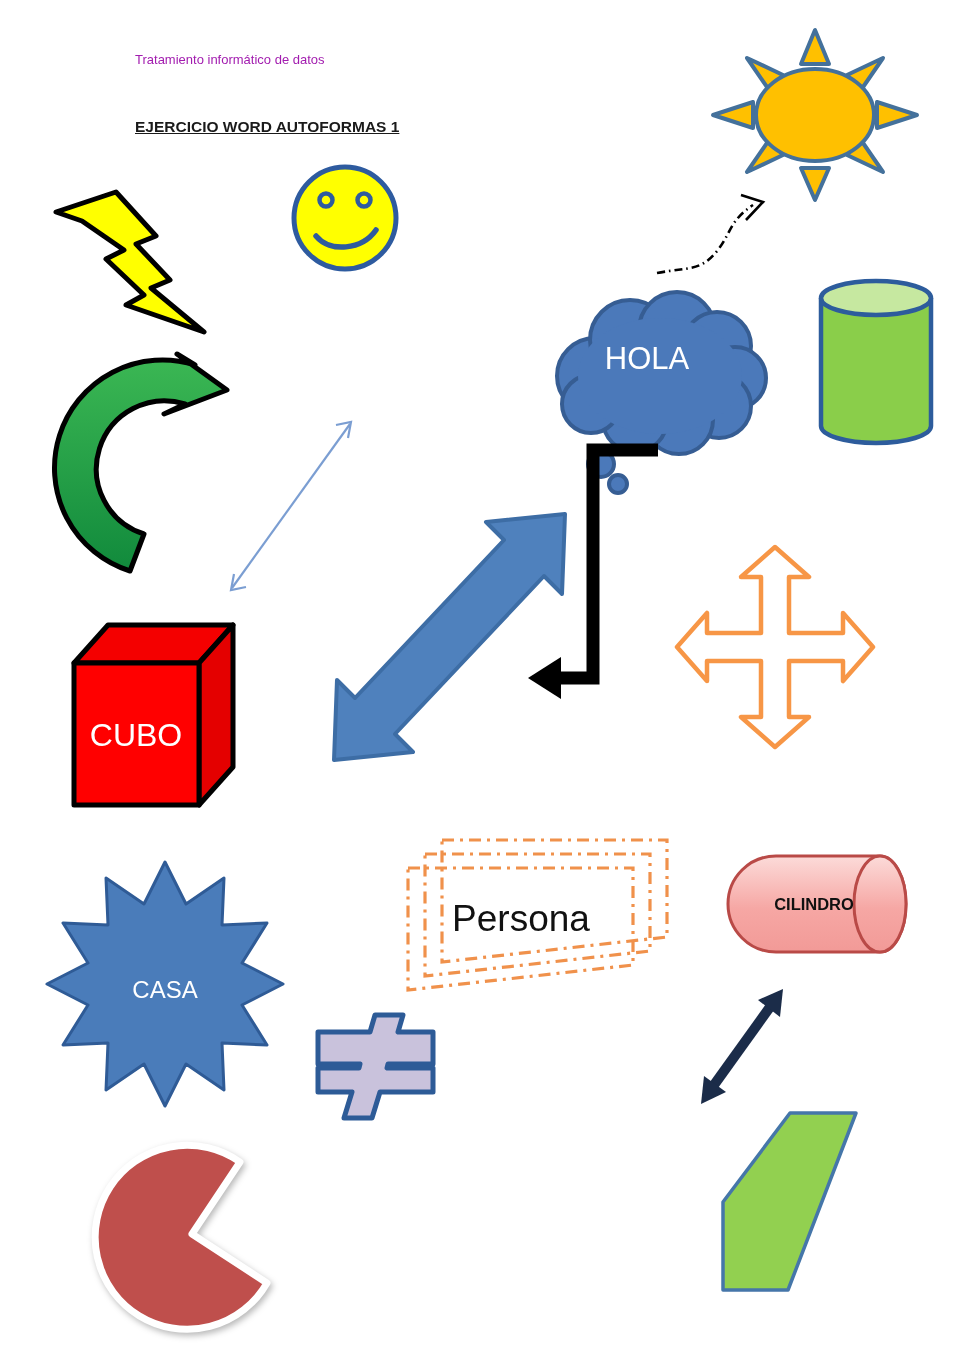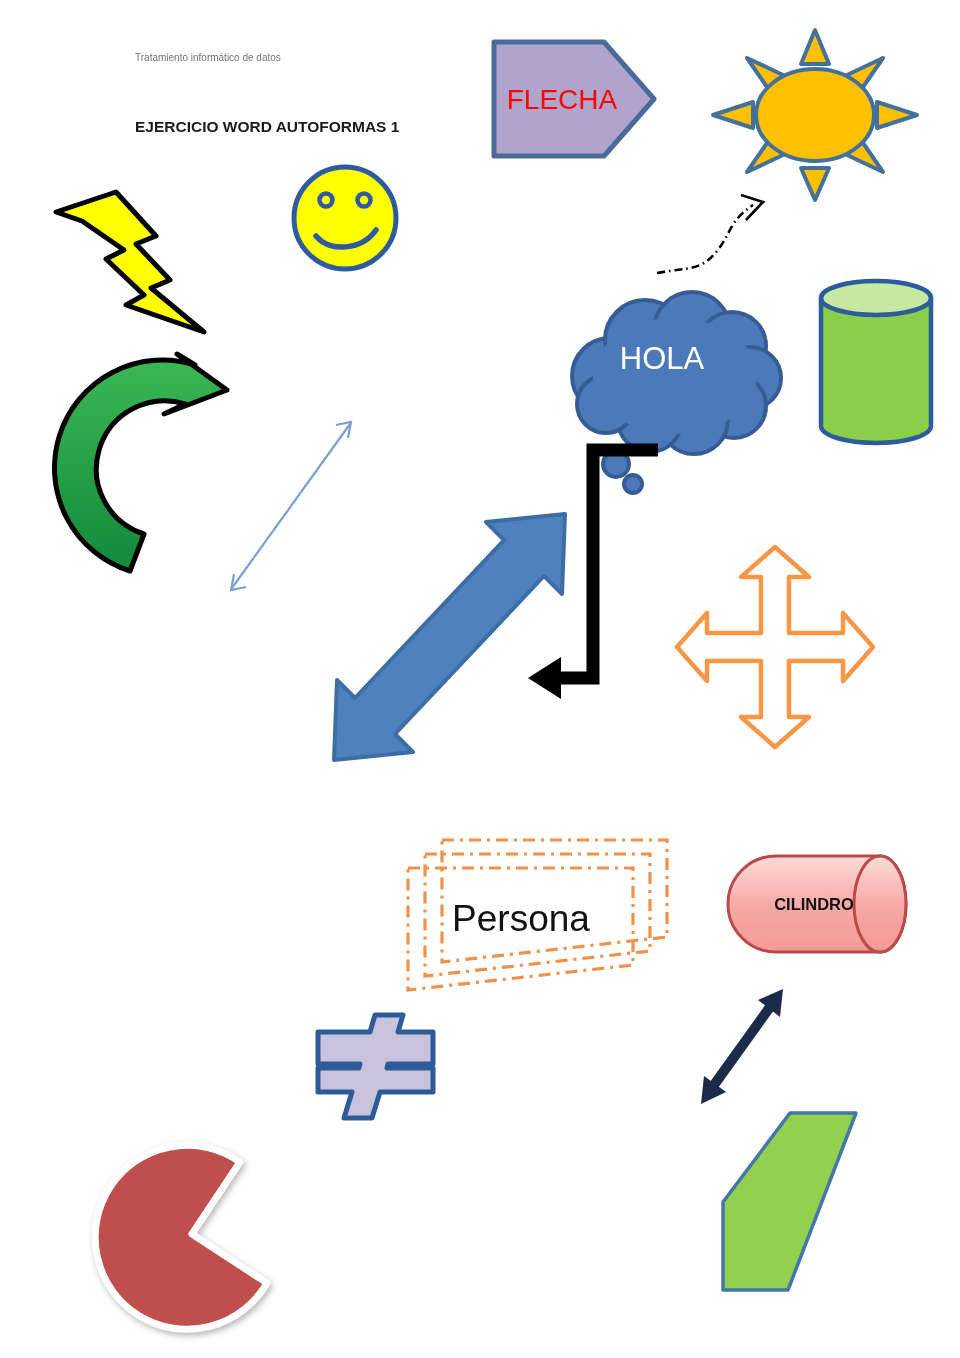--- a/index.html
+++ b/index.html
@@ -1,46 +1,40 @@
 <!DOCTYPE html>
 <html><head>
 <meta charset="utf-8">
 <style>
   html,body{margin:0;padding:0;background:#ffffff;}
   #page{position:relative;width:960px;height:1358px;background:#ffffff;overflow:hidden;
         font-family:"Liberation Sans",sans-serif;}
   .shape{position:absolute;}
   .shape svg{display:block;overflow:visible;}
-  .hdr{position:absolute;left:135px;color:#737373;font-size:10px;}
-  .hdr.bold{font-weight:bold;color:#1a1a1a;font-size:15.5px;}
+  .hdr{position:absolute;left:135px;color:#a21caf;font-size:13px;}
+  .hdr.bold{font-weight:bold;color:#1a1a1a;font-size:15.5px;text-decoration:underline;}
   text{font-family:"Liberation Sans",sans-serif;}
   .t-flecha{fill:#ff0000;font-size:28px;}
   .t-diploma{fill:#ffffff;font-size:28px;}
   .t-hola{fill:#ffffff;font-size:31px;}
   .t-cubo{fill:#ffffff;font-size:32px;}
   .t-casa{fill:#ffffff;font-size:24px;}
   .t-persona{fill:#111111;font-size:37px;}
   .t-cilindro{fill:#111111;font-size:16.5px;font-weight:600;}
   .t-trabajo{fill:#ff0000;font-size:57px;}
   .pacman{filter:drop-shadow(2px 3px 3px rgba(0,0,0,0.28));}
 </style>
 </head>
 <body>
 
 <div id="page">
 
   <div class="hdr" style="top:52px">Tratamiento informático de datos</div>
   <div class="hdr bold" style="top:118px">EJERCICIO WORD AUTOFORMAS 1</div>
 
-  <div class="shape" style="left:490px;top:38px">
-    <svg width="170" height="124">
-      <polygon points="4,4 114,4 164,61 114,118 4,118" fill="#b1a4cc" stroke="#4a6b99" stroke-width="5" stroke-linejoin="round"></polygon>
-      <text x="72" y="71" text-anchor="middle" class="t-flecha">FLECHA</text>
-    </svg>
-  </div>
 
   <div class="shape" style="left:705px;top:28px">
     <svg width="216" height="180">
       <g fill="#ffc000" stroke="#44719b" stroke-width="4" stroke-linejoin="round">
         <polygon points="110,2 96,36 124,36"></polygon>
         <polygon points="110,172 96,140 124,140"></polygon>
         <polygon points="212,87 172,74 172,100"></polygon>
         <polygon points="8,87 48,74 48,100"></polygon>
         <polygon points="178,30 142,47 156,62"></polygon>
         <polygon points="42,30 78,47 64,62"></polygon>
@@ -67,21 +61,21 @@
     </svg>
   </div>
 
 
   <div class="shape" style="left:52px;top:186px">
     <svg width="162" height="154">
       <path d="M4,26 L64,6 L104,50 L84,58 L118,94 L99,102 L152,146 L74,119 L92,109 L54,73 L72,64 L30,35 Z" fill="#ffff00" stroke="#000000" stroke-width="5" stroke-linejoin="round"></path>
     </svg>
   </div>
 
-  <div class="shape" style="left:550px;top:278px">
+  <div class="shape" style="left:535px;top:278px">
     <svg width="236" height="228">
       <g fill="#4b79ba" stroke="#365d93" stroke-width="4">
         <circle cx="60" cy="98" r="38"></circle>
         <circle cx="95" cy="62" r="40"></circle>
         <circle cx="142" cy="52" r="38"></circle>
         <circle cx="182" cy="68" r="34"></circle>
         <circle cx="200" cy="100" r="31"></circle>
         <circle cx="184" cy="128" r="32"></circle>
         <circle cx="144" cy="142" r="34"></circle>
         <circle cx="100" cy="142" r="32"></circle>
@@ -116,40 +110,56 @@
   <div class="shape" style="left:210px;top:412px">
     <svg width="156" height="192">
       <g stroke="#7b9ed2" stroke-width="2.2" fill="none">
         <line x1="140" y1="12" x2="22" y2="176"></line>
         <polyline points="126,13 141,10 138,26"></polyline>
         <polyline points="36,175 21,178 24,162"></polyline>
       </g>
     </svg>
   </div>
 
+  <div class="shape" style="left:68px;top:615px">
+    <svg width="172" height="198">
+      <g stroke="#000000" stroke-width="5" stroke-linejoin="round">
+        <polygon points="6,48 40,10 165,10 131,48" fill="#f40000"></polygon>
+        <polygon points="131,48 165,10 165,152 131,190" fill="#e40000"></polygon>
+        <rect x="6" y="48" width="125" height="142" fill="#ff0000"></rect>
+      </g>
+      <text x="68" y="131" text-anchor="middle" class="t-cubo">CUBO</text>
+    </svg>
+  </div>
 
   <div class="shape" style="left:322px;top:502px">
     <svg width="262" height="276">
       <path d="M243,12 L240,92 L222,74 L73,232 L91,250 L12,258 L15,178 L33,196 L182,38 L164,20 Z" fill="#4f81bd" stroke="#3d6da5" stroke-width="4" stroke-linejoin="round"></path>
     </svg>
   </div>
 
   <div class="shape" style="left:515px;top:438px">
     <svg width="158" height="265">
       <path d="M143,12 L78,12 L78,240 L44,240" fill="none" stroke="#000000" stroke-width="13"></path>
       <polygon points="13,240 46,219 46,261" fill="#000000"></polygon>
     </svg>
   </div>
 
   <div class="shape" style="left:675px;top:542px">
     <svg width="206" height="216">
       <path d="M100,5 L134,35 L114,35 L114,91 L168,91 L168,71 L198,105 L168,139 L168,119 L114,119 L114,175 L134,175 L100,205 L66,175 L86,175 L86,119 L32,119 L32,139 L2,105 L32,71 L32,91 L86,91 L86,35 L66,35 Z" fill="#ffffff" stroke="#f79646" stroke-width="4.5" stroke-linejoin="round"></path>
     </svg>
   </div>
 
+  <div class="shape" style="left:45px;top:860px">
+    <svg width="242" height="252">
+      <polygon points="120,2 141,44 179,18 177,65 222,63 197,103 238,124 197,145 222,185 177,183 179,230 141,204 120,246 99,204 61,230 63,183 18,185 43,145 2,124 43,103 18,63 63,65 61,18 99,44" fill="#4a7cba" stroke="#2f5b96" stroke-width="3" stroke-linejoin="round"></polygon>
+      <text x="120" y="138" text-anchor="middle" class="t-casa">CASA</text>
+    </svg>
+  </div>
 
   <div class="shape" style="left:722px;top:852px">
     <svg width="214" height="108">
       <defs>
         <linearGradient id="gPink" x1="0" y1="0" x2="0" y2="1">
           <stop offset="0" stop-color="#fcdbd9"></stop>
             <stop offset="0.55" stop-color="#f6a7a4"></stop>
             <stop offset="1" stop-color="#f29a97"></stop>
         </linearGradient>
       </defs>

